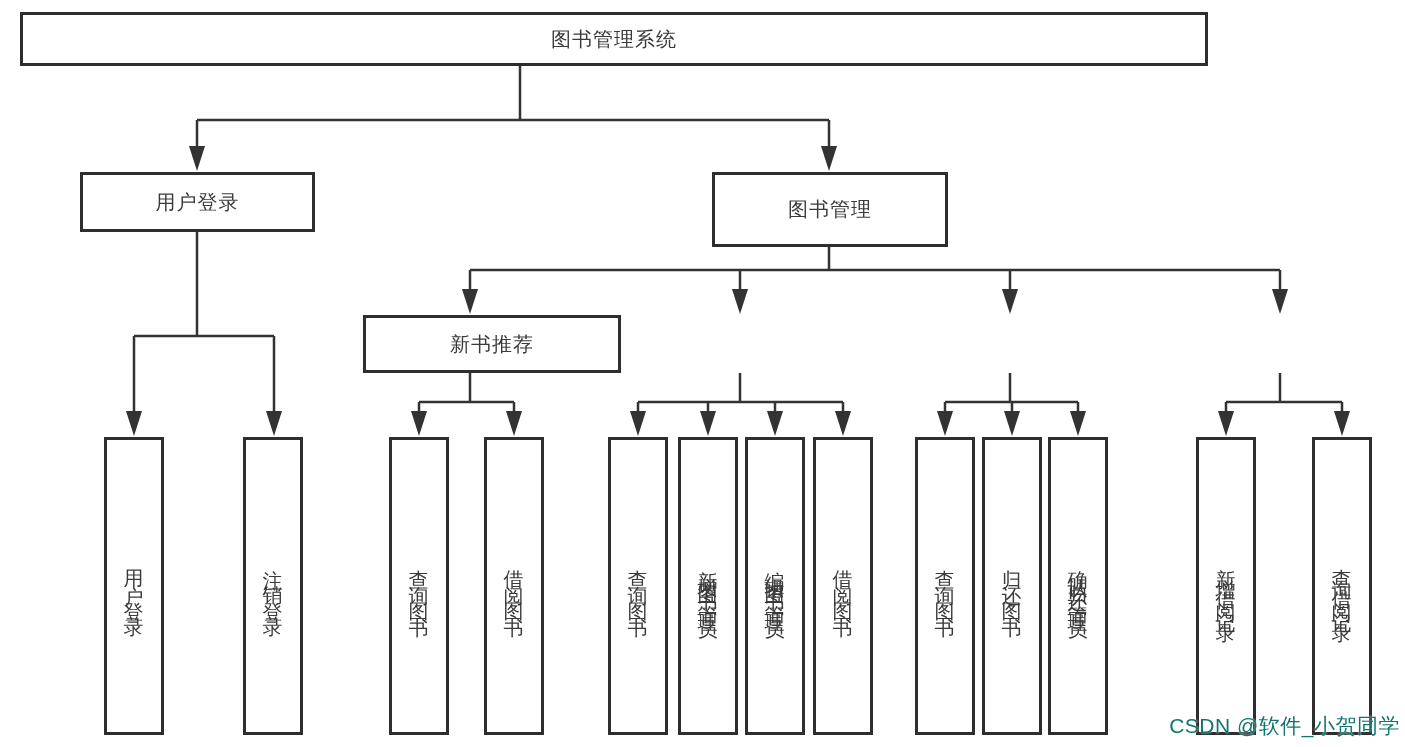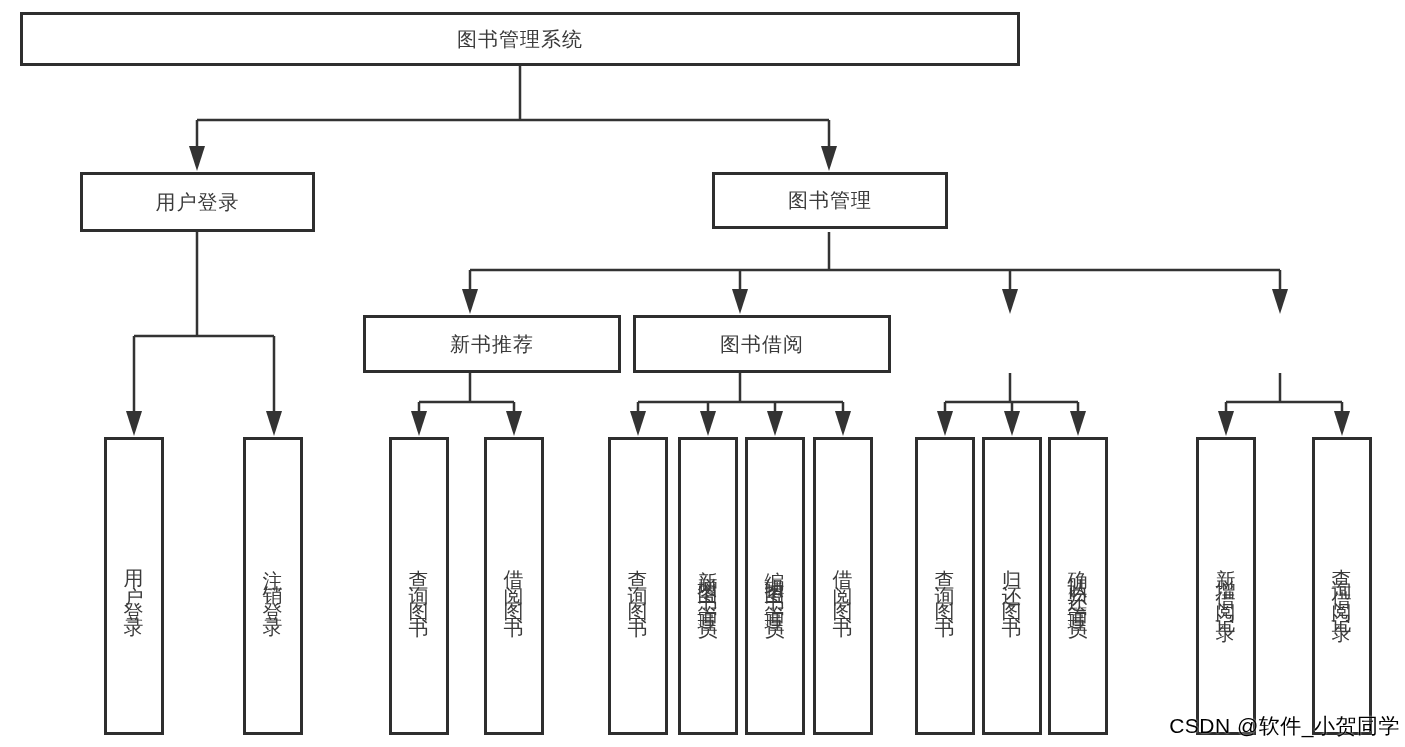--- a/index.html
+++ b/index.html
@@ -15,41 +15,41 @@
     position:absolute;
     box-sizing:border-box;
     background:#ffffff;
     border:3px solid #2e2e2e;
     display:flex;align-items:center;justify-content:center;
     color:#3a3a3a;
     font-size:20px;
     letter-spacing:1px;
     z-index:2;
   }
-  .root-box  {left:20px;  top:12px;  width:1000px; height:54px;}
+  .root-box  {left:20px;  top:12px;  width:1188px; height:54px;}
   .l2a       {left:80px;  top:172px; width:235px;  height:60px;}
-  .l2b       {left:712px; top:172px; width:236px;  height:57px;}
+  .l2b       {left:712px; top:172px; width:236px;  height:75px;}
   .l3        {top:315px;  height:58px; width:258px;}
   .l3a{left:363px;} .l3b{left:633px;} .l3c{left:903px;} .l3d{left:1173px;}
   .leaf      {top:437px;  height:298px; width:60px;}
   .vtext{
     writing-mode:vertical-rl;
     text-orientation:mixed;
     font-size:20px;
     color:#3a3a3a;
     line-height:1;
   }
   .sp4{letter-spacing:16px;}
   .sp6{letter-spacing:11px;}
   .sp9{letter-spacing:7px;}
   .watermark{
     position:absolute;
     right:5px;bottom:7px;
     font-size:21px;
-    color:#000000;
+    color:#0f766e;
     letter-spacing:0.5px;
     text-shadow:0 0 2px #ffffff;
     z-index:5;
     white-space:nowrap;
   }
 </style>
 </head>
 <body>
 
 <div class="stage">
@@ -92,23 +92,20 @@
   <div class="node l2a">
     <span>用户登录</span>
   </div>
   <div class="node l2b">
     <span>图书管理</span>
   </div>
 
   <div class="node l3 l3a">
     <span>新书推荐</span>
   </div>
-  <div class="node l3 l3b">
-    <span>图书借阅</span>
-  </div>
 
   <div class="node leaf" style="left:104px;">
     <span class="vtext sp4">用户登录</span>
   </div>
   <div class="node leaf" style="left:243px;">
     <span class="vtext sp4">注销登录</span>
   </div>
 
   <div class="node leaf" style="left:389px;">
     <span class="vtext sp4">查询图书</span>

